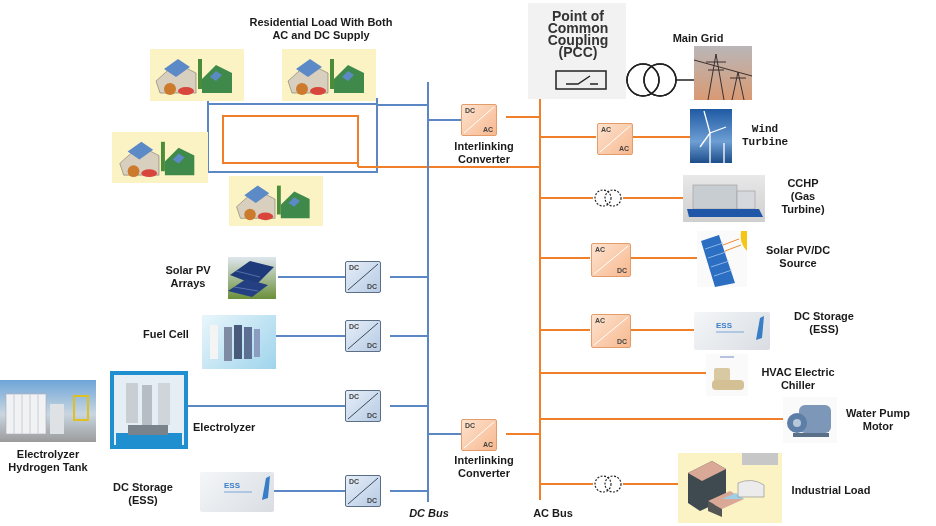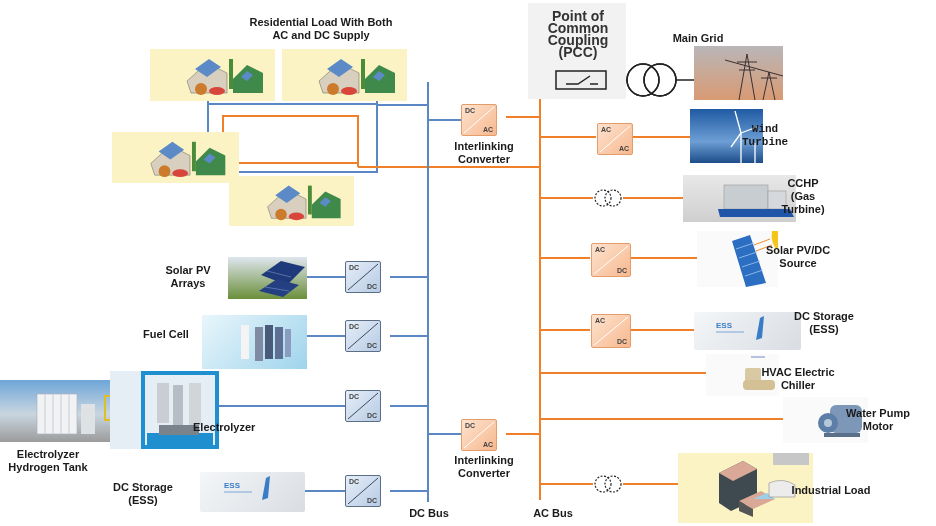--- a/index.html
+++ b/index.html
@@ -2,21 +2,21 @@
 <html><head>
 <meta charset="utf-8">
 <style>
   html,body{margin:0;padding:0;background:#ffffff;}
   body{width:936px;height:526px;position:relative;overflow:hidden;font-family:"Liberation Sans",sans-serif;}
   #wires{position:absolute;left:0;top:0;width:936px;height:526px;}
   .lbl{position:absolute;font-weight:bold;font-size:11px;color:#1a1a1a;text-align:center;line-height:13px;white-space:nowrap;}
   .lbl.left{text-align:left;}
   .pcc{position:absolute;left:528px;top:3px;width:98px;height:96px;background:#f2f2f2;}
   .pcc-text{position:absolute;left:540px;top:10px;width:76px;font-size:14px;font-weight:bold;color:#333;text-align:center;line-height:12px;}
-  .pic{position:absolute;overflow:hidden;padding-left:31px;}
+  .pic{position:absolute;overflow:hidden;}
   .conv{position:absolute;width:34px;height:30px;border-radius:2px;overflow:hidden;}
   .conv.ac{background:linear-gradient(135deg,#fde3cf,#f7b88f);border:1px solid #e59c6b;}
   .conv.dc{background:linear-gradient(135deg,#e6eef8,#b7cbe4);border:1px solid #5a6f86;}
   .conv .t1{position:absolute;left:3px;top:2px;font-size:7px;font-weight:bold;color:#444;}
   .conv .t2{position:absolute;right:3px;bottom:2px;font-size:7px;font-weight:bold;color:#444;}
   .conv svg{position:absolute;left:0;top:0;width:100%;height:100%;}
 </style>
 </head>
 <body>
 
@@ -165,21 +165,21 @@
       <line x1="2" y1="28" x2="32" y2="2" stroke="#fff" stroke-width="1"></line>
     </svg>
   <span class="t1">DC</span>
   <span class="t2">AC</span>
 </div>
 <div class="lbl" style="left:446px;top:454px;width:76px;">
   <div>Interlinking</div>
   <div>Converter</div>
 </div>
 
-<div class="lbl" style="left:404px;top:507px;width:50px;">DC Bus</div>
+<div class="lbl" style="left:404px;top:507px;width:50px;font-style:italic;">DC Bus</div>
 <div class="lbl" style="left:528px;top:507px;width:50px;">AC Bus</div>
 
 <div class="lbl" style="left:668px;top:32px;width:60px;">Main Grid</div>
 <div class="pic" style="left:694px;top:46px;width:58px;height:54px;background:linear-gradient(#b9b6b8,#d99a73);">
   <svg width="58" height="54" viewBox="0 0 58 54" fill="none" stroke="#3a3030" stroke-width="1">
       <polyline points="14,54 22,8 30,54"></polyline>
       <line x1="12" y1="16" x2="32" y2="16"></line>
       <line x1="14" y1="24" x2="30" y2="24"></line>
       <polyline points="38,54 44,26 50,54"></polyline>
       <line x1="36" y1="32" x2="52" y2="32"></line>

